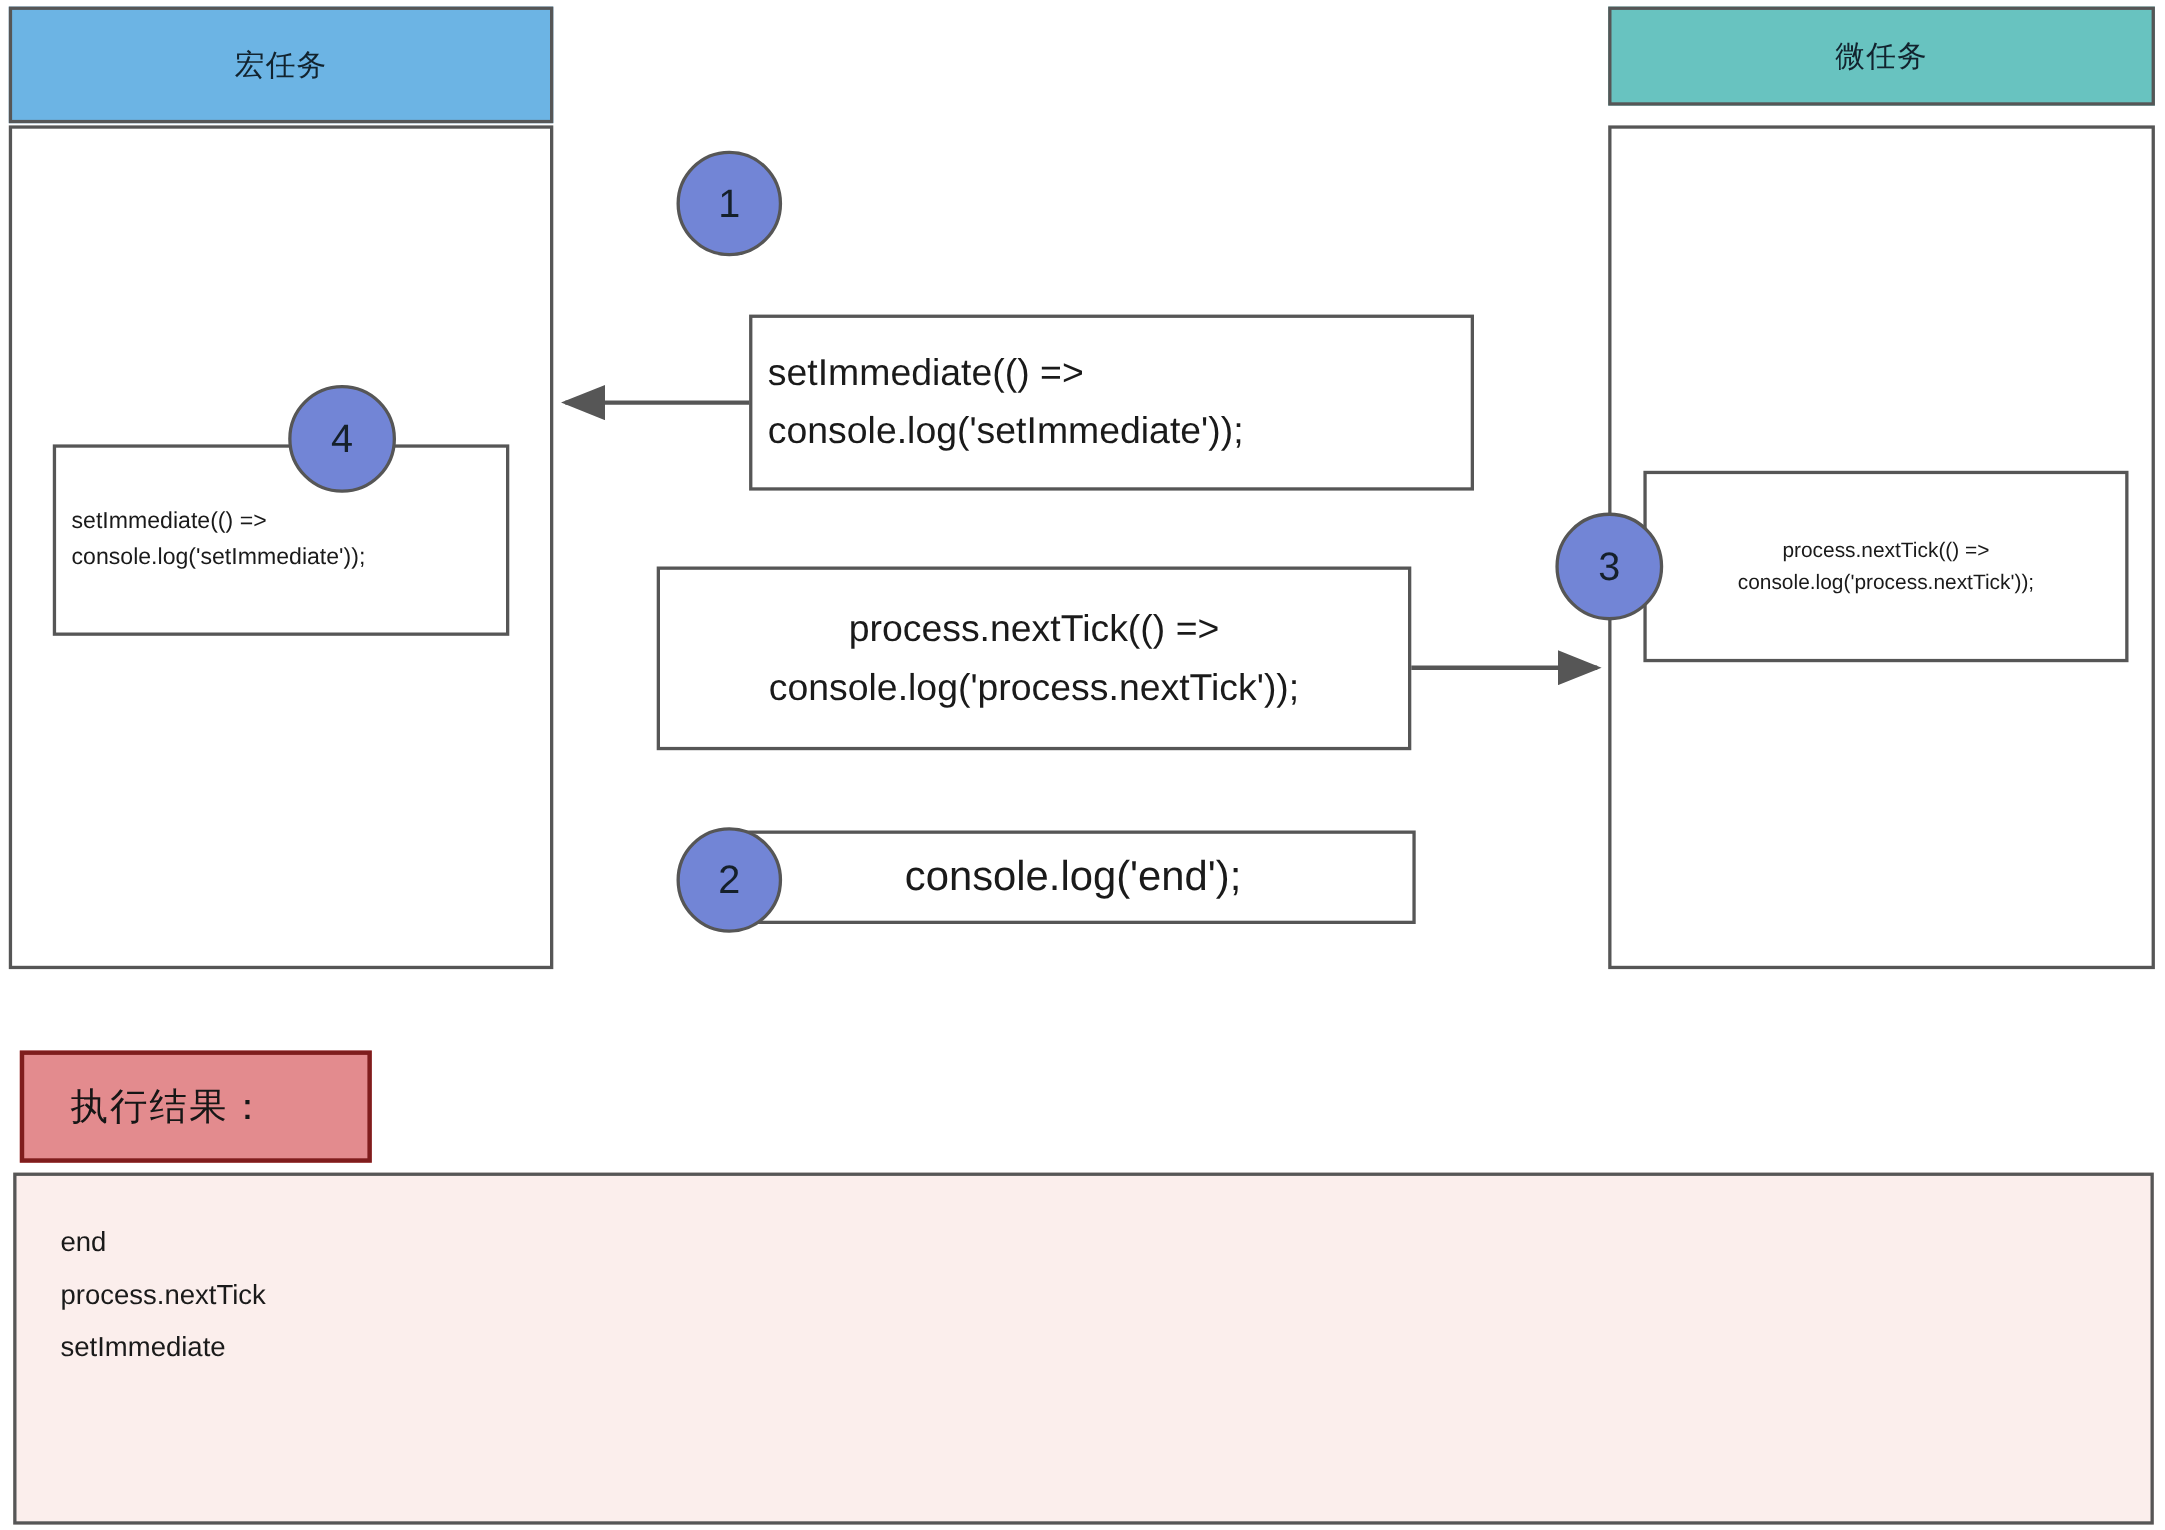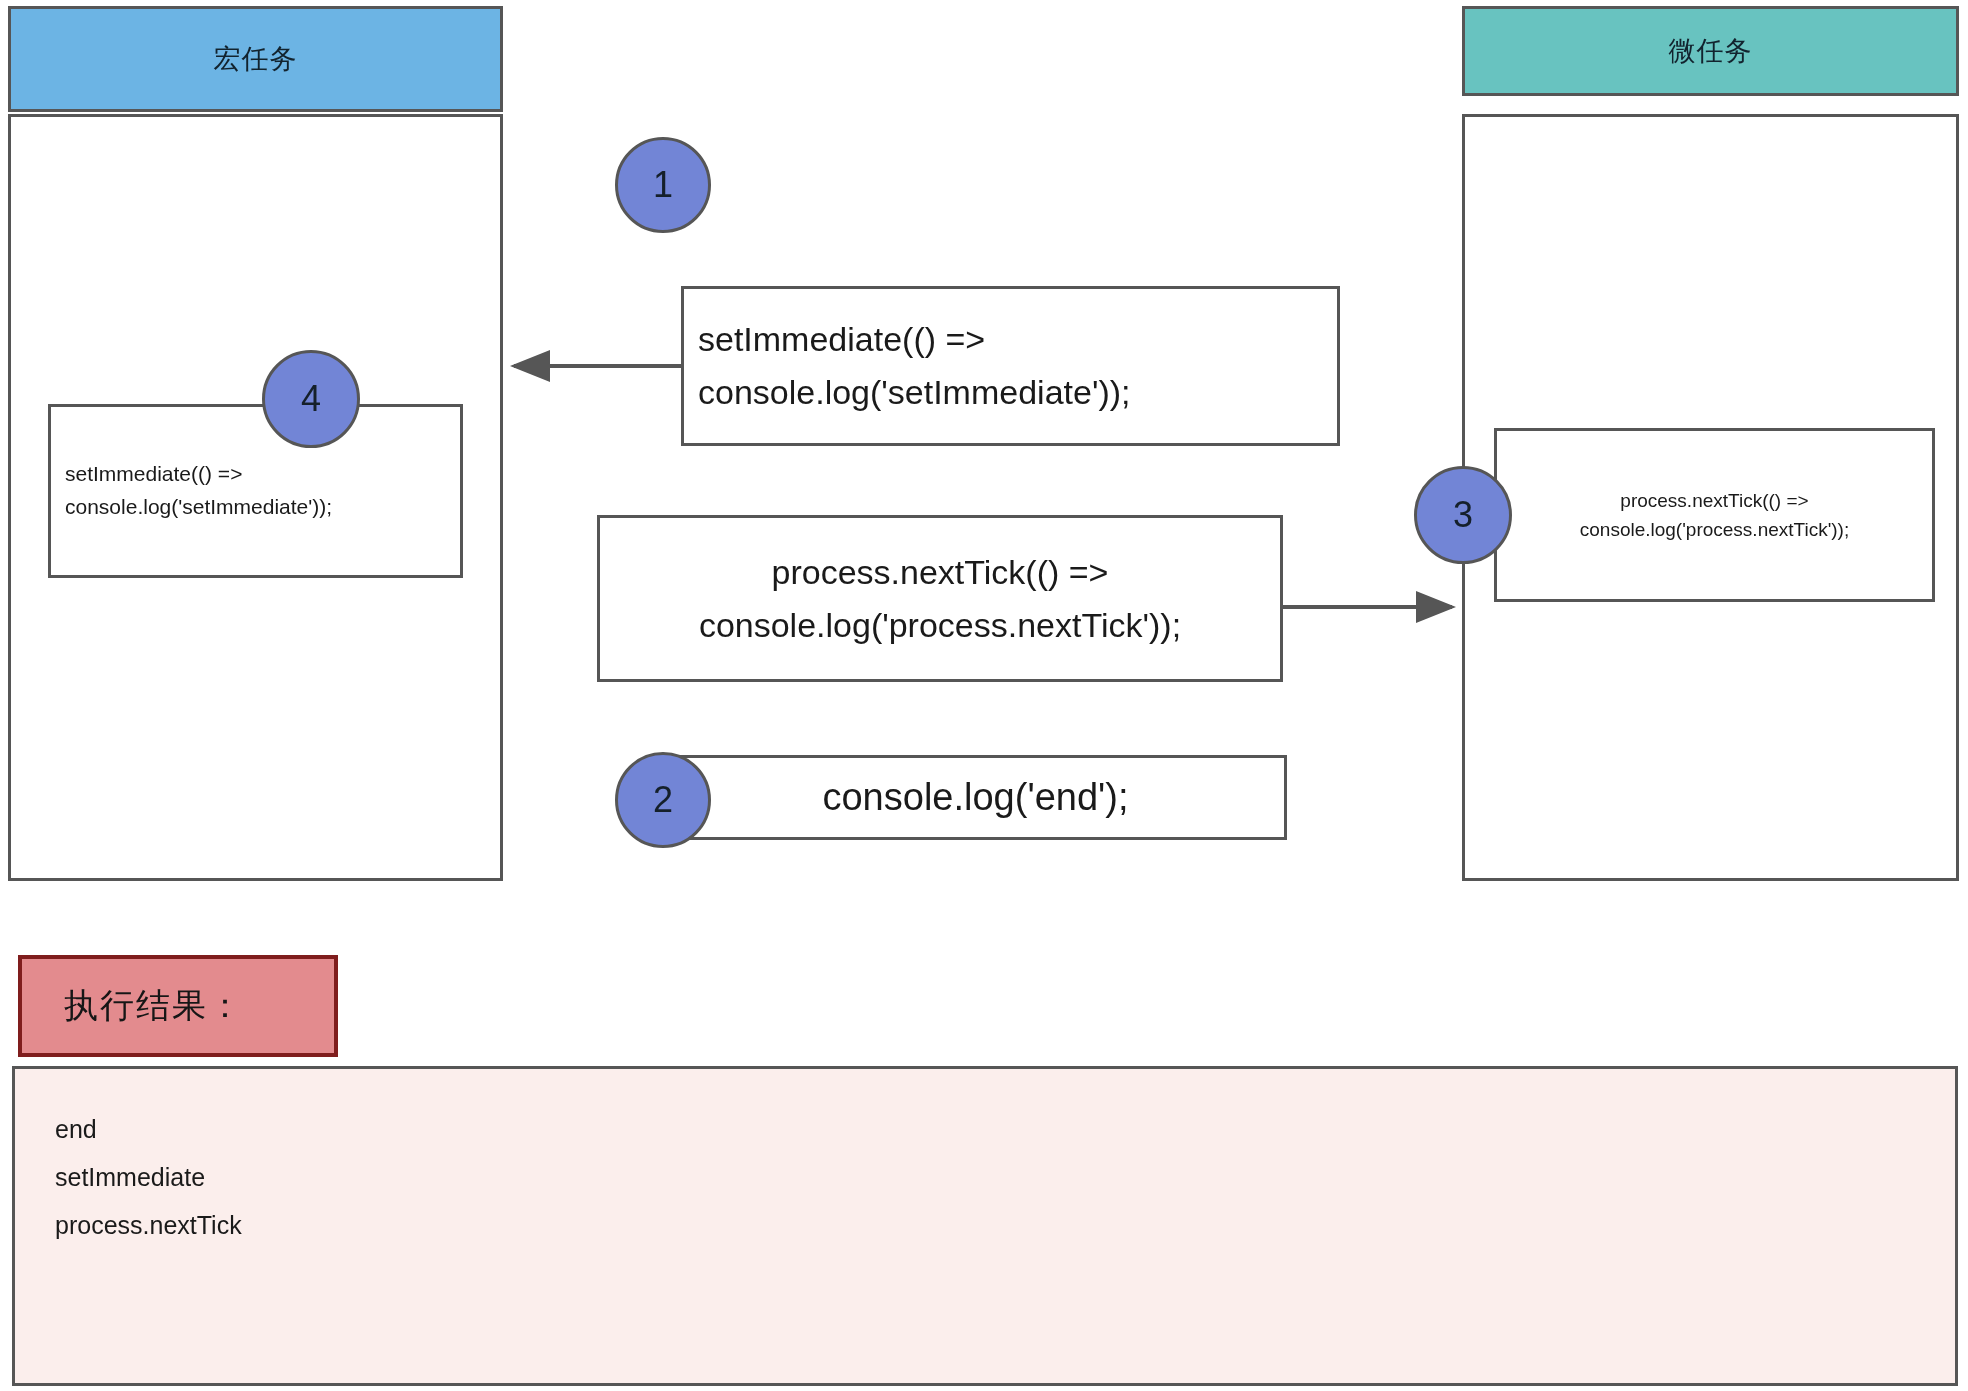--- a/index.html
+++ b/index.html
@@ -192,17 +192,17 @@
     <line x1="681" y1="366" x2="514" y2="366" stroke="#565656" stroke-width="4" marker-end="url(#ah-right)"></line>
     <line x1="1283" y1="607" x2="1452" y2="607" stroke="#565656" stroke-width="4" marker-end="url(#ah-right)"></line>
   </svg>
 
   <div class="result-hdr" style="left:18px; top:955px; width:320px; height:102px;">
     <span>执行结果：</span>
   </div>
 
   <div class="result-body" style="left:12px; top:1066px; width:1946px; height:320px;">
     <div class="rline">end</div>
+    <div class="rline">process.nextTick</div>
     <div class="rline">setImmediate</div>
-    <div class="rline">process.nextTick</div>
   </div>
 
 </div>
 
 </body></html>

